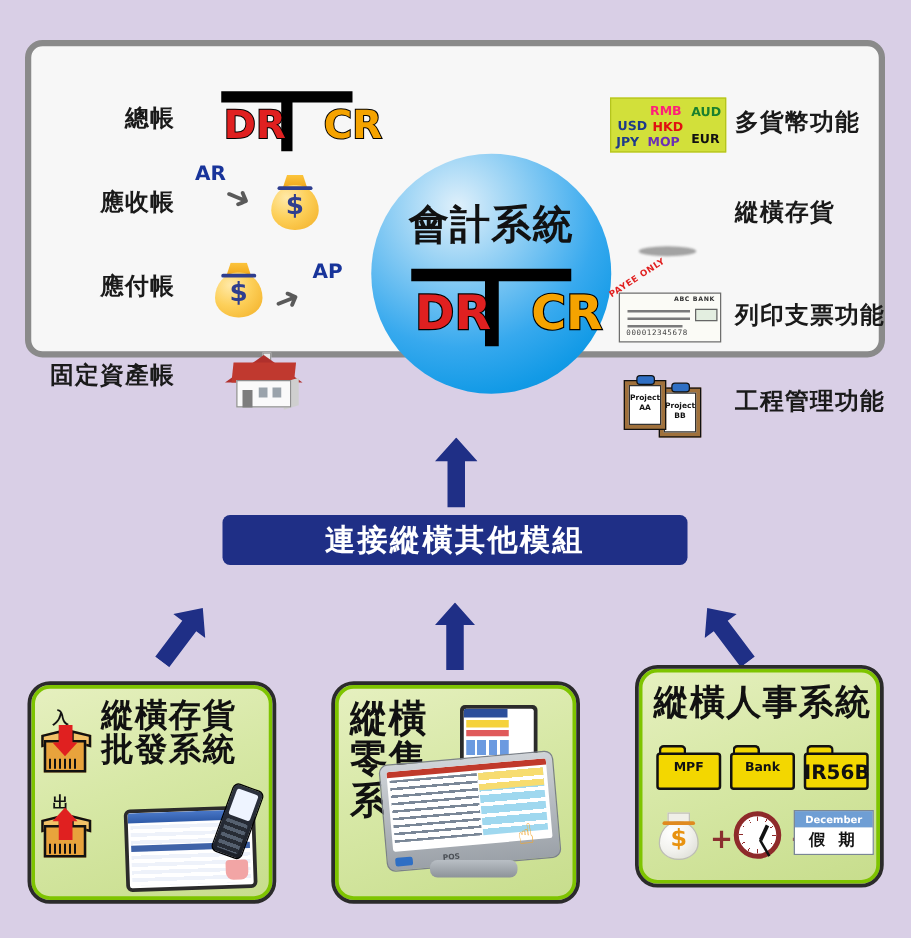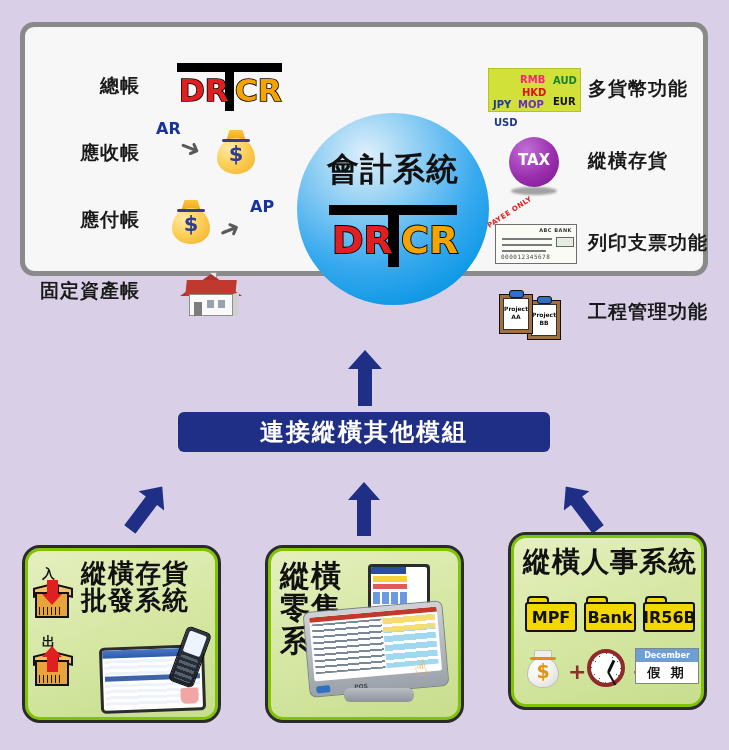--- a/index.html
+++ b/index.html
@@ -6,21 +6,21 @@
   body{
     width:729px;height:750px;
     background:#d9cfe6;
     font-family:"DejaVu Sans","Liberation Sans",sans-serif;
     overflow:hidden;position:relative;
   }
   .stage{position:absolute;left:0;top:0;width:729px;height:750px;}
 
   
   .top-panel{
-    position:absolute;left:20px;top:22px;width:688px;height:254px;
+    position:absolute;left:20px;top:32px;width:688px;height:254px;
     background:#f7f7f7;
     border:5px solid #8a8a8a;
     border-radius:14px;
     box-sizing:border-box;
   }
 
   .feat-label{
     position:absolute;
     font-size:19px;color:#1a1a1a;font-weight:600;
     letter-spacing:1px;white-space:nowrap;
@@ -31,21 +31,21 @@
 
   
   .tacct{position:absolute;}
   .tacct .bar{position:absolute;left:0;top:0;background:#000;}
   .tacct .stem{position:absolute;background:#000;}
   .tacct .dr,.tacct .cr{
     position:absolute;font-weight:bold;line-height:1;
     font-family:"DejaVu Sans","Liberation Sans",sans-serif;
   }
   .tacct .dr{color:#e02020;}
-  .tacct .cr{color:#f5a300;}
+  .tacct .cr{color:#f5a300;padding-left:24px;}
 
   .t-top{left:152px;top:36px;width:105px;height:48px;}
   .t-top .bar{width:105px;height:9px;}
   .t-top .stem{left:48px;top:4px;width:9px;height:44px;}
   .t-top .dr{left:2px;top:12px;font-size:31px;
     -webkit-text-stroke:1.6px #000;paint-order:stroke fill;}
   .t-top .cr{left:58px;top:12px;font-size:31px;
     -webkit-text-stroke:1.6px #000;paint-order:stroke fill;}
 
   
@@ -109,21 +109,21 @@
   .t-mid .stem{left:59px;top:4px;width:11px;height:58px;}
   .t-mid .dr{left:3px;top:16px;font-size:38px;-webkit-text-stroke:1.8px #000;paint-order:stroke fill;}
   .t-mid .cr{left:72px;top:16px;font-size:38px;-webkit-text-stroke:1.8px #000;paint-order:stroke fill;}
 
   
   .curbox{
     position:absolute;left:463px;top:41px;width:93px;height:44px;
     background:#d2e03a;border:1px solid #b5c41e;box-sizing:border-box;
   }
   .curbox span{position:absolute;font-size:10px;font-weight:bold;line-height:1;}
-  .c-usd{left:5px;top:18px;color:#1e3a8a;margin-top:31px;}
+  .c-usd{left:5px;top:18px;color:#1e3a8a;}
   .c-jpy{left:4px;top:31px;color:#1e3a8a;}
   .c-rmb{left:31px;top:6px;color:#ff1f7a;}
   .c-hkd{left:33px;top:19px;color:#e01010;}
   .c-mop{left:29px;top:31px;color:#6b2fb5;}
   .c-aud{left:64px;top:7px;color:#1a7f2e;}
   .c-eur{left:64px;top:28px;color:#111;}
 
   
   .taxball{
     position:absolute;left:484px;top:110px;width:50px;height:50px;border-radius:50%;
@@ -263,21 +263,21 @@
   .pos-base{
     position:absolute;left:76px;top:140px;width:70px;height:14px;
     background:linear-gradient(180deg,#b9bfc5,#8d9399);border-radius:6px;
   }
   .hand{position:absolute;left:146px;top:108px;font-size:22px;color:#f0a733;transform:rotate(-10deg);}
 
   
   .folder{position:absolute;width:52px;height:36px;}
   .folder .tab{position:absolute;left:2px;top:0;width:22px;height:8px;background:#f3d700;border:2px solid #111;border-bottom:none;border-radius:4px 4px 0 0;box-sizing:border-box;}
   .folder .bd{position:absolute;left:0;top:6px;width:52px;height:30px;background:#f3d700;border:2px solid #111;border-radius:3px;box-sizing:border-box;}
-  .folder .tx{position:absolute;left:0;top:14px;width:52px;text-align:center;font-size:16px;font-weight:bold;color:#111;line-height:1;}
+  .folder .tx{position:absolute;left:0;top:14px;width:52px;text-align:center;font-size:10px;font-weight:bold;color:#111;line-height:1;}
 
   .clock{position:absolute;width:38px;height:38px;border-radius:50%;
     background:#fff;border:4px solid #8e2a2a;box-sizing:border-box;}
   .clock .h{position:absolute;left:16px;top:6px;width:2.5px;height:13px;background:#111;transform-origin:bottom center;transform:rotate(25deg);}
   .clock .m{position:absolute;left:16px;top:4px;width:2px;height:15px;background:#111;transform-origin:bottom center;transform:rotate(150deg);}
   .clock .ticks{position:absolute;left:0;top:0;right:0;bottom:0;border-radius:50%;
     background:repeating-conic-gradient(#8e2a2a 0deg 2deg,transparent 2deg 30deg);
     -webkit-mask:radial-gradient(circle,transparent 11px,#000 11px);
     mask:radial-gradient(circle,transparent 11px,#000 11px);}
 
@@ -356,23 +356,20 @@
       <span class="c-usd">USD</span>
       <span class="c-jpy">JPY</span>
       <span class="c-rmb">RMB</span>
       <span class="c-hkd">HKD</span>
       <span class="c-mop">MOP</span>
       <span class="c-aud">AUD</span>
       <span class="c-eur">EUR</span>
     </div>
 
     <div class="taxshadow"></div>
-    <div class="taxball">
-      <span>TAX</span>
-    </div>
 
     <div class="cheque">
       <div class="bank">ABC BANK</div>
       <div class="ln l1"></div>
       <div class="ln l2"></div>
       <div class="ln l3"></div>
       <div class="amt"></div>
       <div class="micr">000012345678</div>
     </div>
     <div class="payee">PAYEE ONLY</div>

